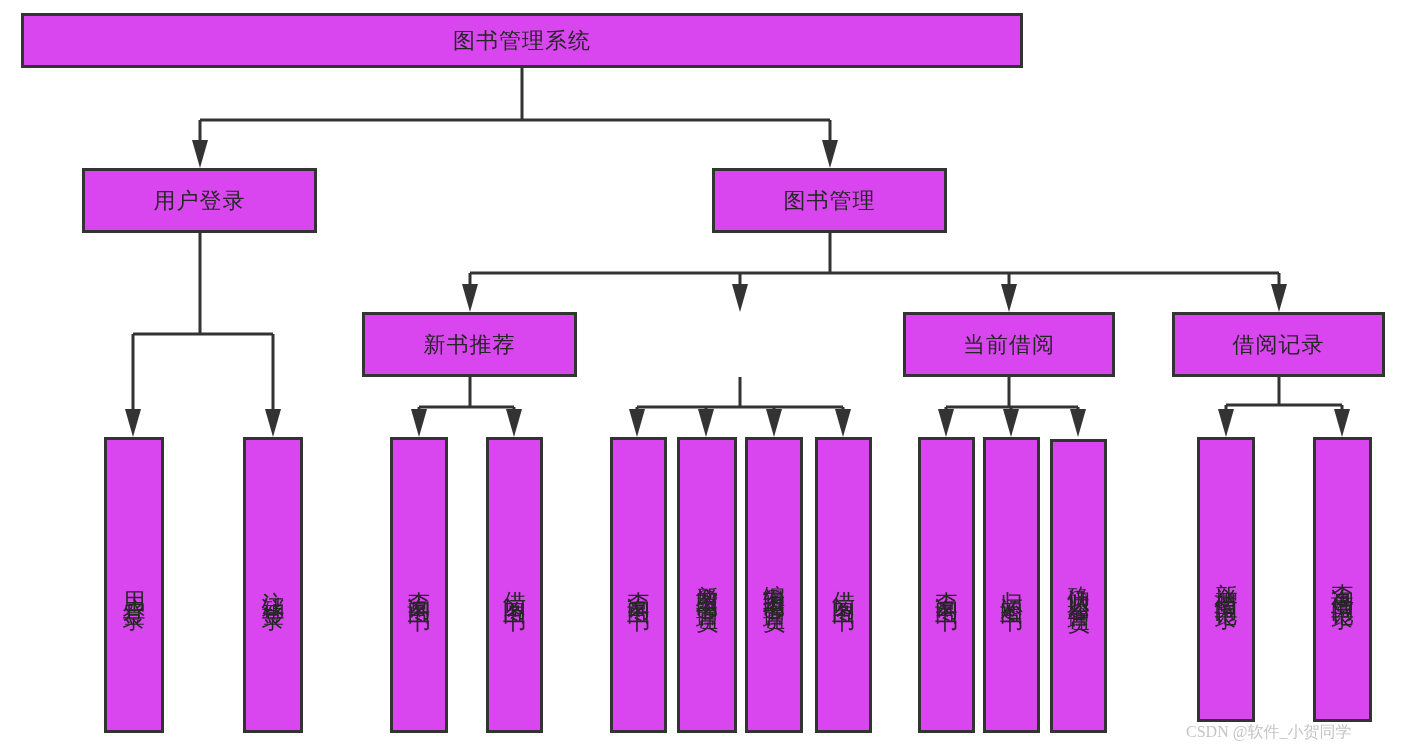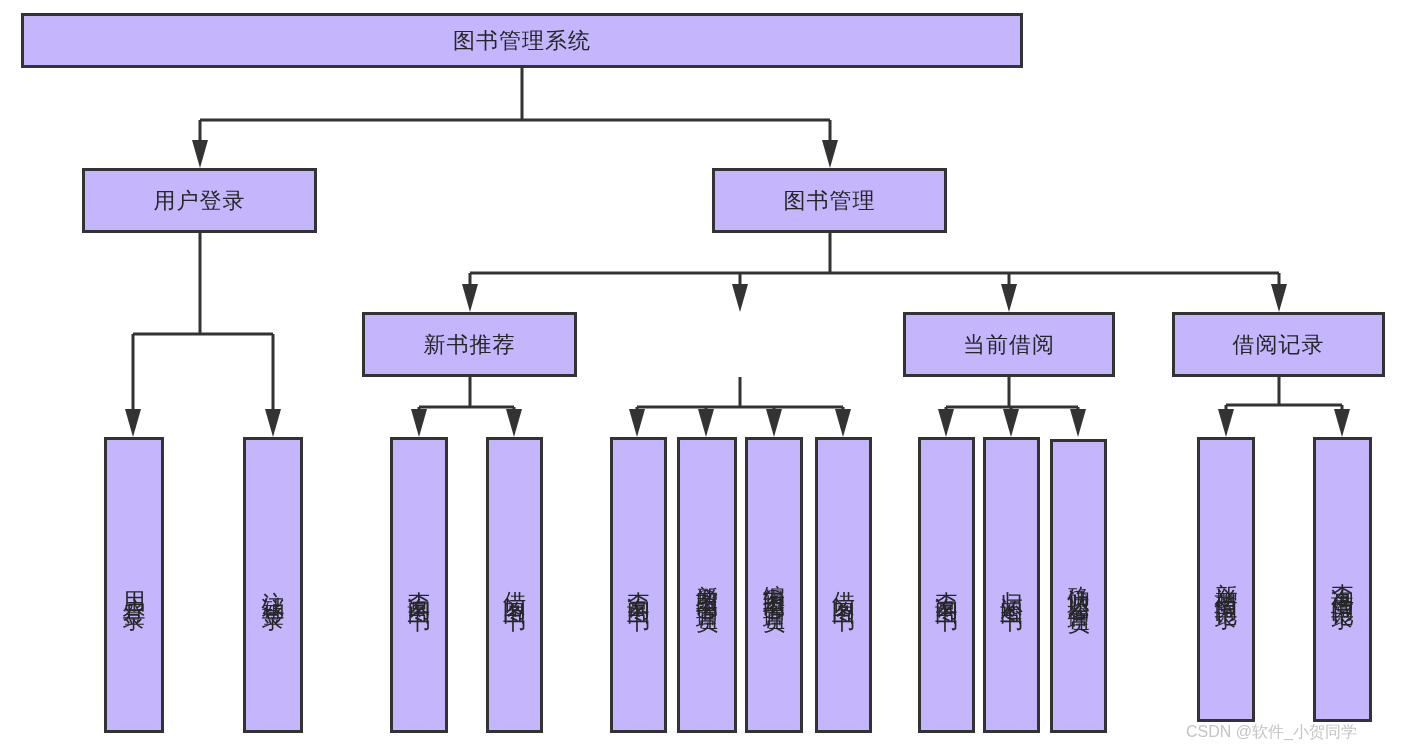--- a/index.html
+++ b/index.html
@@ -20,21 +20,21 @@
     left: 0;
     top: 0;
     width: 1405px;
     height: 747px;
     z-index: 1;
   }
   .node {
     position: absolute;
     box-sizing: border-box;
     border: 3px solid #333333;
-    background: #c4b5fd;
+    background: #d946ef;
     display: flex;
     align-items: center;
     justify-content: center;
     z-index: 2;
   }
   .h-label {
     font-size: 22px;
     letter-spacing: 1px;
     color: #262626;
     white-space: nowrap;
@@ -49,20 +49,21 @@
     white-space: nowrap;
   }
   #watermark {
     position: absolute;
     left: 1186px;
     top: 722px;
     font-size: 16px;
     color: #c4c4c8;
     white-space: nowrap;
     z-index: 3;
+    font-family: Liberation Serif, serif;
   }
 </style>
 </head>
 <body>
 
 <div id="stage">
 
   <svg id="connectors" viewBox="0 0 1405 747" xmlns="http://www.w3.org/2000/svg">
     <g stroke="#333333" stroke-width="3" fill="none">
 

